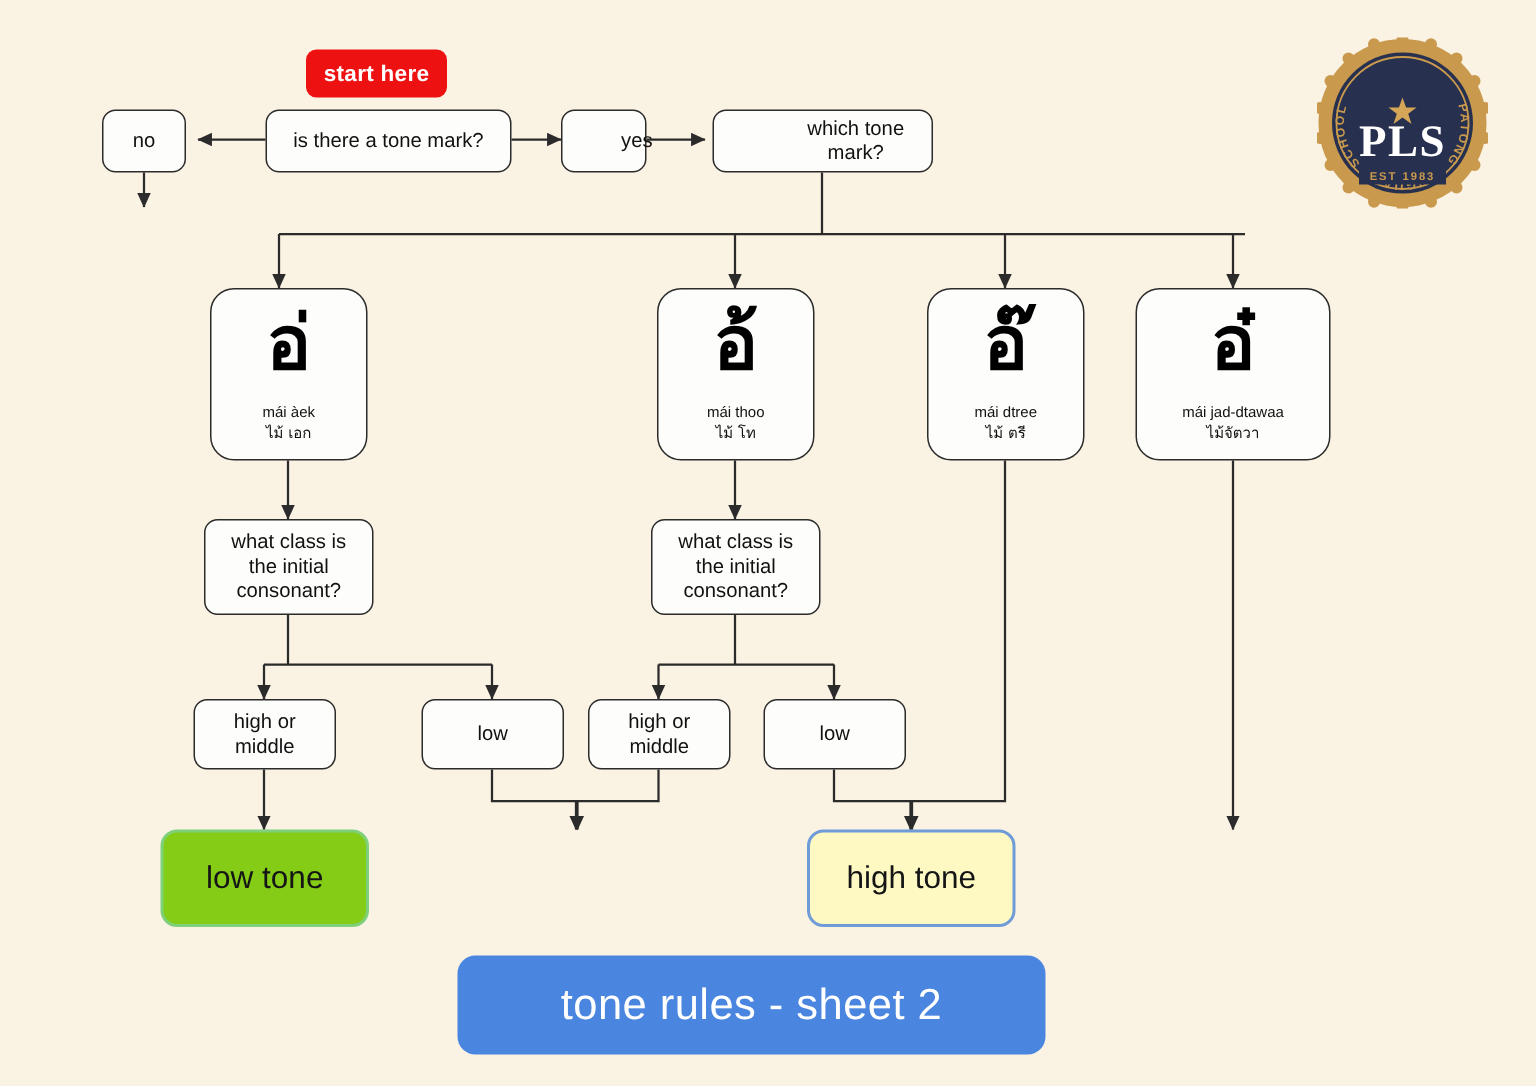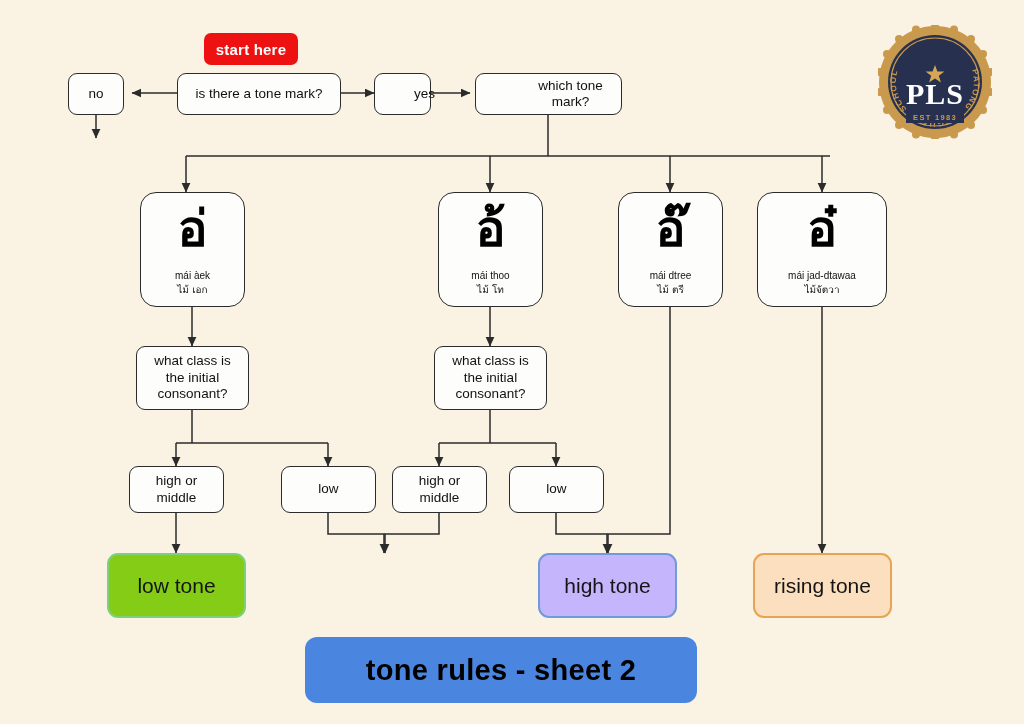--- a/index.html
+++ b/index.html
@@ -58,39 +58,39 @@
     color:#ffffff;
     font-weight:bold;
     font-size:15px;
     border-radius:7px;
     display:flex;align-items:center;justify-content:center;
     letter-spacing:.2px;
   }
   .title-pill{
     position:absolute;
     background:#4a86e0;
-    color:#000000;
-    font-weight:bold;
+    color:#ffffff;
+    font-weight:normal;
     font-size:29px;
     border-radius:12px;
     display:flex;align-items:center;justify-content:center;
     letter-spacing:.3px;
   }
   .result{
     position:absolute;
     box-sizing:border-box;
     display:flex;align-items:center;justify-content:center;
     border-radius:11px;
     font-size:21px;
     color:#151515;
     border-width:2px;border-style:solid;
   }
   .r-low{background:#84cc16;border-color:#7ed07a;}
   .r-falling{background:#e4cdeb;border-color:#a964c4;}
-  .r-high{background:#c4b5fd;border-color:#6f9bd8;}
+  .r-high{background:#fef9c3;border-color:#6f9bd8;}
   .r-rising{background:#fbdfbe;border-color:#e6a552;}
 
   
   #logo{position:absolute;left:878px;top:25px;width:114px;height:114px;}
 </style>
 </head>
 <body>
 
 <div id="stage">
 
@@ -209,21 +209,20 @@
 
   <div class="node sm" style="left:392px;top:466px;width:95px;height:47px;flex-direction:column;">
     <span>high or</span>
     <span>middle</span>
   </div>
 
   <div class="node sm" style="left:509px;top:466px;width:95px;height:47px;">low</div>
 
   <div class="result r-low" style="left:107px;top:553px;width:139px;height:65px;">low tone</div>
   <div class="result r-high" style="left:538px;top:553px;width:139px;height:65px;">high tone</div>
-  <div class="result r-rising" style="left:753px;top:553px;width:139px;height:65px;">rising tone</div>
 
   <div class="title-pill" style="left:305px;top:637px;width:392px;height:66px;">tone rules - sheet 2</div>
 
   <svg id="logo" viewBox="0 0 114 114">
     <circle cx="57" cy="57" r="56" fill="#c99a4e"></circle>
     <g fill="#c99a4e">
       <circle cx="57" cy="1.5" r="4"></circle>
         <circle cx="76" cy="4.5" r="4"></circle>
       <circle cx="93" cy="14" r="4"></circle>
         <circle cx="105" cy="29" r="4"></circle>

